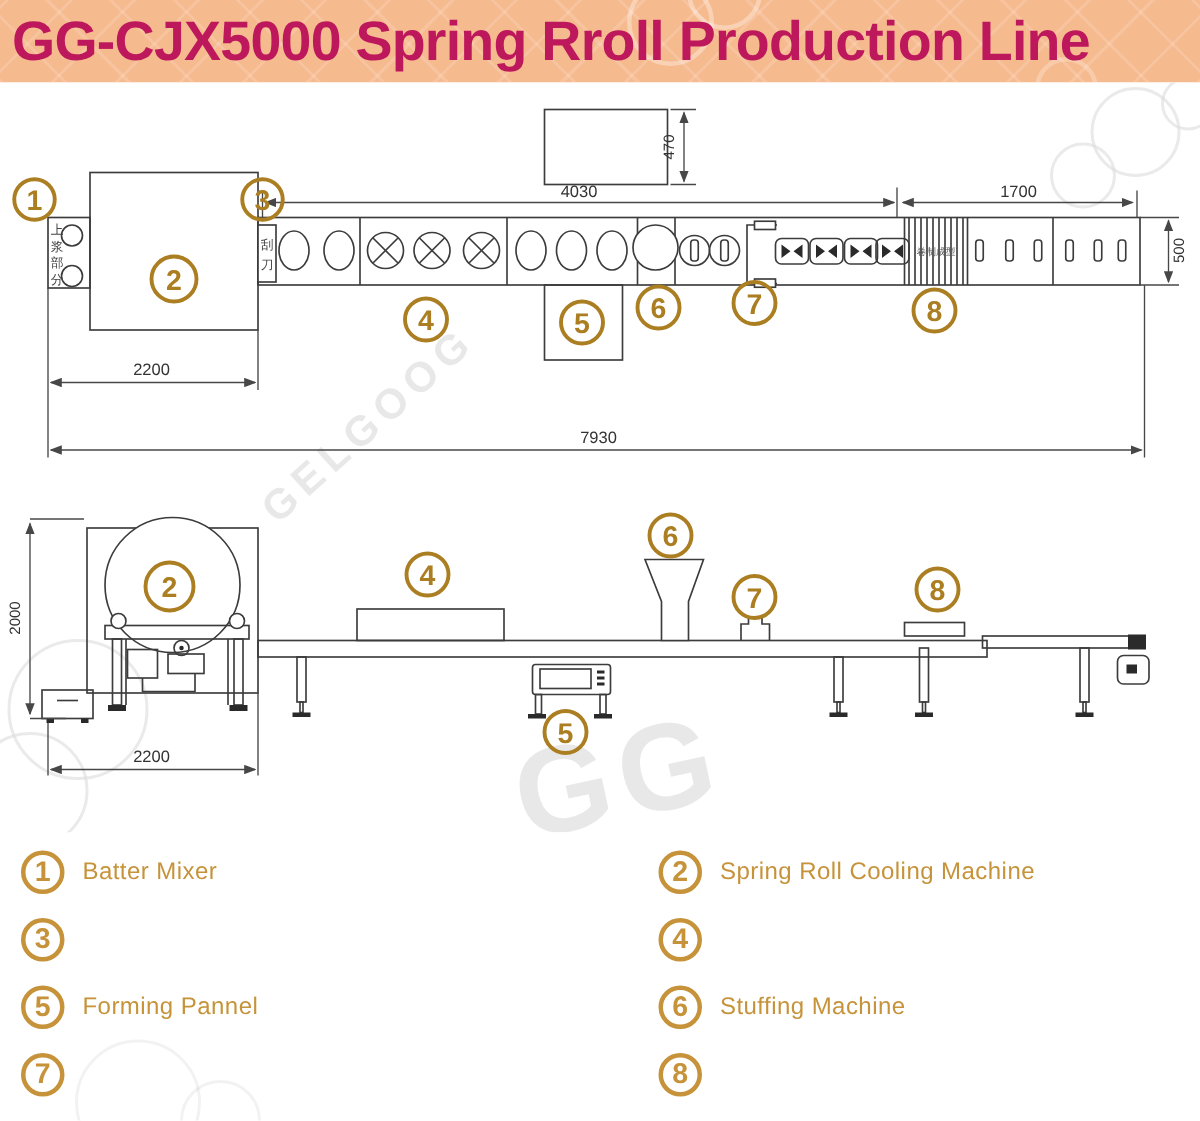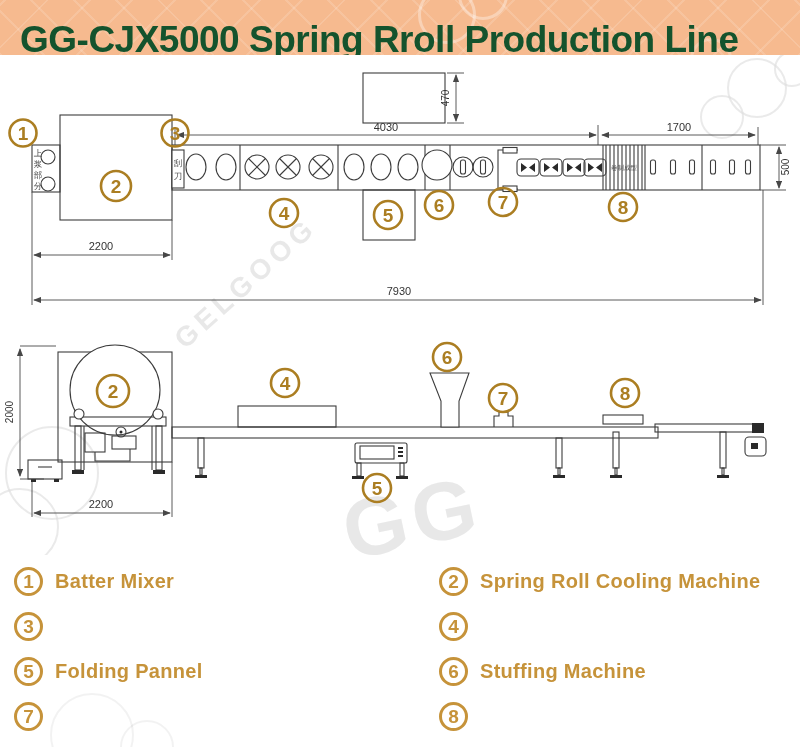--- a/index.html
+++ b/index.html
@@ -4,22 +4,22 @@
 <style>
   html,body{margin:0;padding:0;background:#fff;width:800px;height:747px;overflow:hidden;
     font-family:"Liberation Sans",sans-serif;}
   
   .hdr{position:relative;width:800px;height:55px;background:#f6ba8f;overflow:hidden;}
   .hdr-pattern{position:absolute;inset:0;
     background:
       repeating-linear-gradient(45deg, rgba(255,255,255,.14) 0 2px, transparent 2px 30px),
       repeating-linear-gradient(-45deg, rgba(255,255,255,.14) 0 2px, transparent 2px 30px);}
   .hdr-circ{position:absolute;border:3px solid rgba(255,255,255,.35);border-radius:50%;}
-  .hdr h1{position:absolute;left:8px;top:0;margin:12px;line-height:55px;white-space:nowrap;
-    font-size:37px;font-weight:bold;color:#14532d;letter-spacing:-.5px;}
+  .hdr h1{position:absolute;left:8px;top:0;margin:0;line-height:55px;white-space:nowrap;
+    font-size:37px;font-weight:bold;color:#be185d;letter-spacing:-.5px;}
   
   .draw{position:relative;width:800px;height:500px;background:#fff;}
   svg{display:block;}
   svg text{font-family:"Liberation Sans",sans-serif;}
   .st{stroke:#3c3c3c;fill:none;stroke-width:1.1;}
   .stw{stroke:#3c3c3c;fill:#ffffff;stroke-width:1.1;}
   .stf{fill:#2a2a2a;stroke:none;}
   .dim{stroke:#474747;fill:none;stroke-width:.9;}
   .dtx{fill:#333;font-size:11px;text-anchor:middle;}
   .dts{fill:#333;font-size:10px;text-anchor:middle;}
@@ -30,21 +30,21 @@
   .wm{stroke:#dcdcdc;fill:none;stroke-width:2;opacity:.6;}
   .wmt{fill:#d2d2d2;opacity:.5;font-weight:bold;}
   
   .legend{position:relative;width:800px;height:192px;background:#fff;
     display:grid;grid-template-columns:425px 1fr;grid-auto-rows:45px;
     padding:4px 0 0 14px;box-sizing:border-box;}
   .lg-item{display:flex;align-items:center;gap:12px;color:#c6933a;}
   .lg-num{flex:0 0 auto;width:29px;height:29px;border:3px solid #c6933a;border-radius:50%;
     display:flex;align-items:center;justify-content:center;
     font-size:19px;font-weight:bold;box-sizing:border-box;}
-  .lg-label{font-size:20px;font-weight:bold;white-space:nowrap;letter-spacing:.3px;}
+  .lg-label{font-size:16px;font-weight:normal;white-space:nowrap;letter-spacing:.3px;}
   .lg-wm{position:absolute;border:2px solid rgba(0,0,0,.05);border-radius:50%;}
 </style>
 </head>
 <body>
 
 <div class="hdr">
   <div class="hdr-pattern"></div>
   <div class="hdr-circ" style="left:418px;top:-14px;width:52px;height:52px;"></div>
   <div class="hdr-circ" style="left:458px;top:-30px;width:44px;height:44px;"></div>
   <div class="hdr-circ" style="left:690px;top:38px;width:36px;height:36px;border-color:rgba(255,255,255,.25);"></div>
@@ -361,21 +361,21 @@
     <span class="lg-label">Spring Roll Cooling Machine</span>
   </div>
   <div class="lg-item">
     <span class="lg-num">3</span>
   </div>
   <div class="lg-item">
     <span class="lg-num">4</span>
   </div>
   <div class="lg-item">
     <span class="lg-num">5</span>
-    <span class="lg-label">Folding Pannel</span>
+    <span class="lg-label">Forming Pannel</span>
   </div>
   <div class="lg-item">
     <span class="lg-num">6</span>
     <span class="lg-label">Stuffing Machine</span>
   </div>
   <div class="lg-item">
     <span class="lg-num">7</span>
   </div>
   <div class="lg-item">
     <span class="lg-num">8</span>

